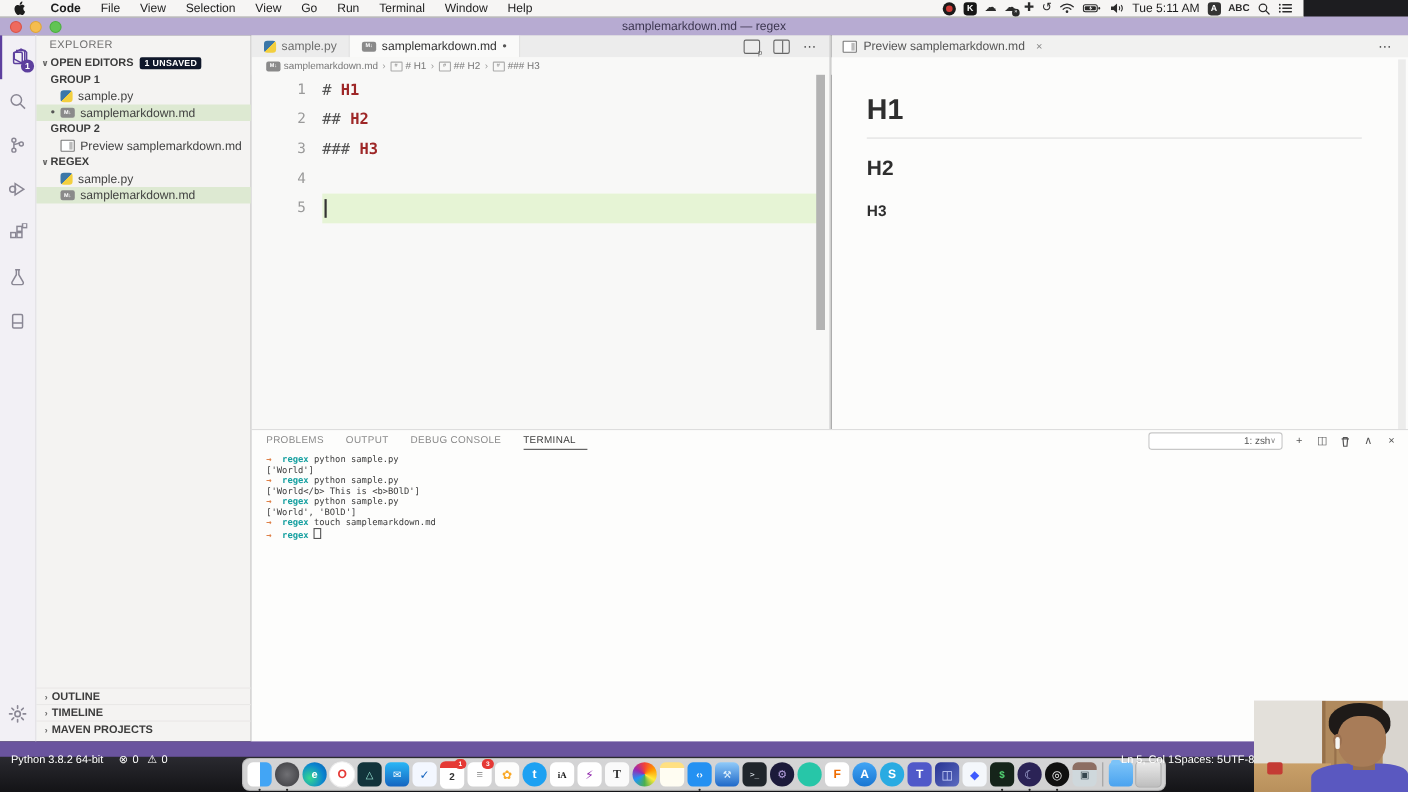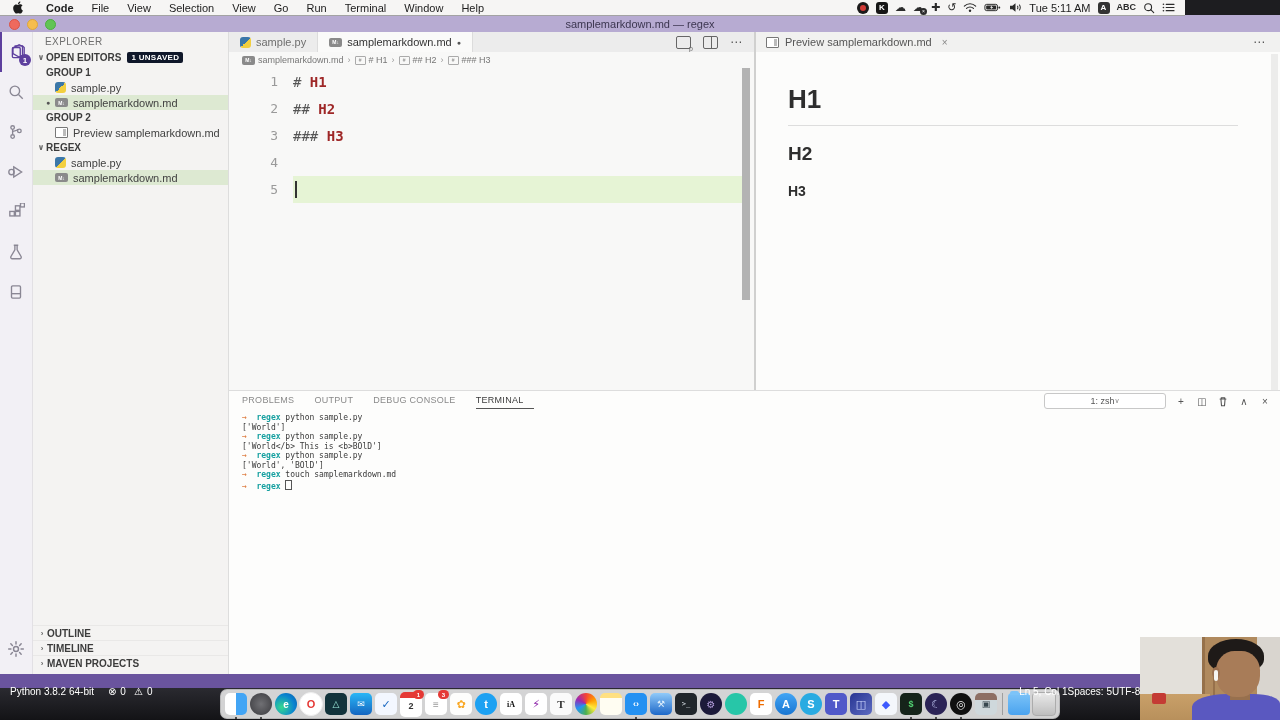--- a/index.html
+++ b/index.html
@@ -94,21 +94,21 @@
   .pv-content .h2{font-size:19px;font-weight:600;margin-top:17px;}
   .pv-content .h3{font-size:14px;font-weight:600;margin-top:18px;}
   .pv-scroll{position:absolute;right:2px;top:22px;width:7px;height:336px;background:#ececeb;}
   
   .panel{position:absolute;left:228px;top:390px;width:1052px;height:284px;background:#fdfdfc;border-top:1px solid #ddd;border-left:1px solid #ddd;z-index:3;}
   .pn-tabs{position:absolute;left:0;top:0;width:100%;height:18px;display:flex;align-items:center;padding-left:13px;gap:0;}
   .pn-tab{font-size:9px;color:#8a8a8a;padding:0 10px 0 0;margin-right:10px;height:17px;display:flex;align-items:center;letter-spacing:.3px;}
   .pn-tab.active{color:#3c3c3c;border-bottom:1px solid #555;}
   .pn-right{position:absolute;right:10px;top:2px;display:flex;align-items:center;gap:9px;color:#666;}
   .zsh-select{width:110px;height:14px;border:1px solid #c8c8c8;border-radius:3px;background:#fff;font-size:9px;color:#555;
-    display:flex;align-items:center;padding:0 5px;justify-content:center;}
+    display:flex;align-items:center;padding:0 5px;justify-content:flex-end;}
   .pn-ic{font-size:10px;color:#555;display:inline-flex;align-items:center;justify-content:center;width:12px;}
   .term{position:absolute;left:13px;top:22px;font-family:"DejaVu Sans Mono","Liberation Mono",monospace;font-size:8px;line-height:9.5px;color:#3a3a3a;white-space:pre;}
   .t-arrow{color:#de8148;font-weight:bold;}
   .t-name{color:#16a0a0;font-weight:bold;}
   .t-caret{display:inline-block;width:5px;height:8px;border:1px solid #555;vertical-align:-1px;}
   
   .statusbar{position:absolute;left:0;top:674px;width:1280px;height:14px;background:#6a549e;color:#fff;font-size:10px;
     display:flex;align-items:center;z-index:10;}
   .st-left{display:flex;align-items:center;gap:14px;padding-left:10px;}
   .st-right{margin-left:auto;display:flex;align-items:center;gap:0;padding-right:128px;}

